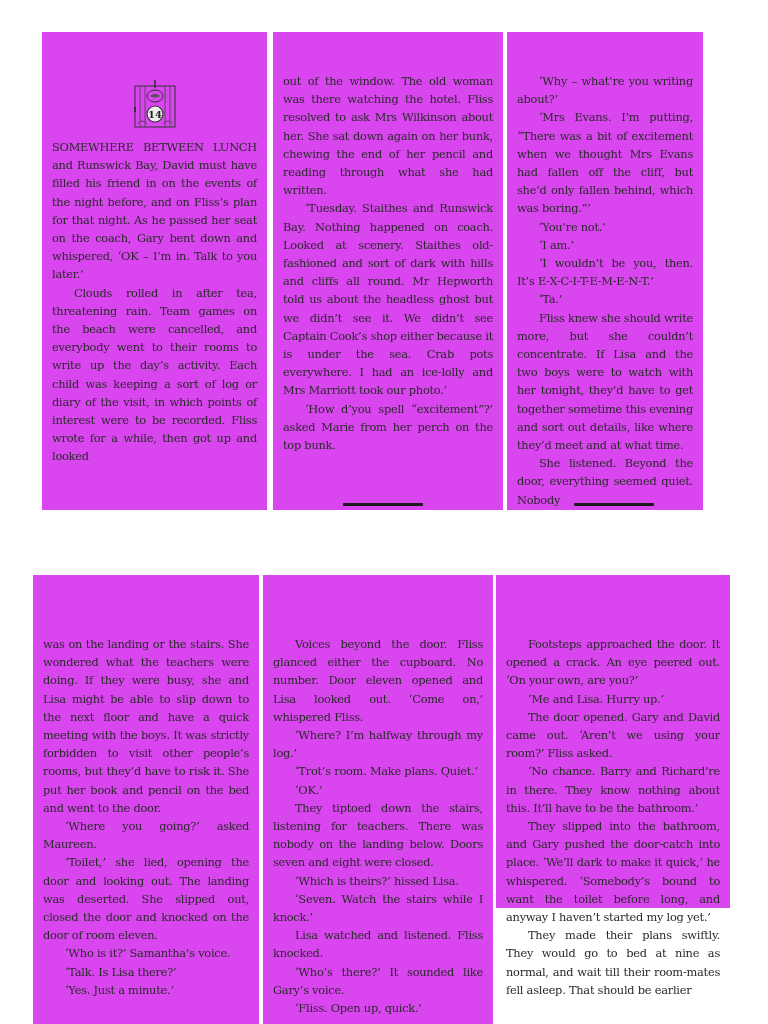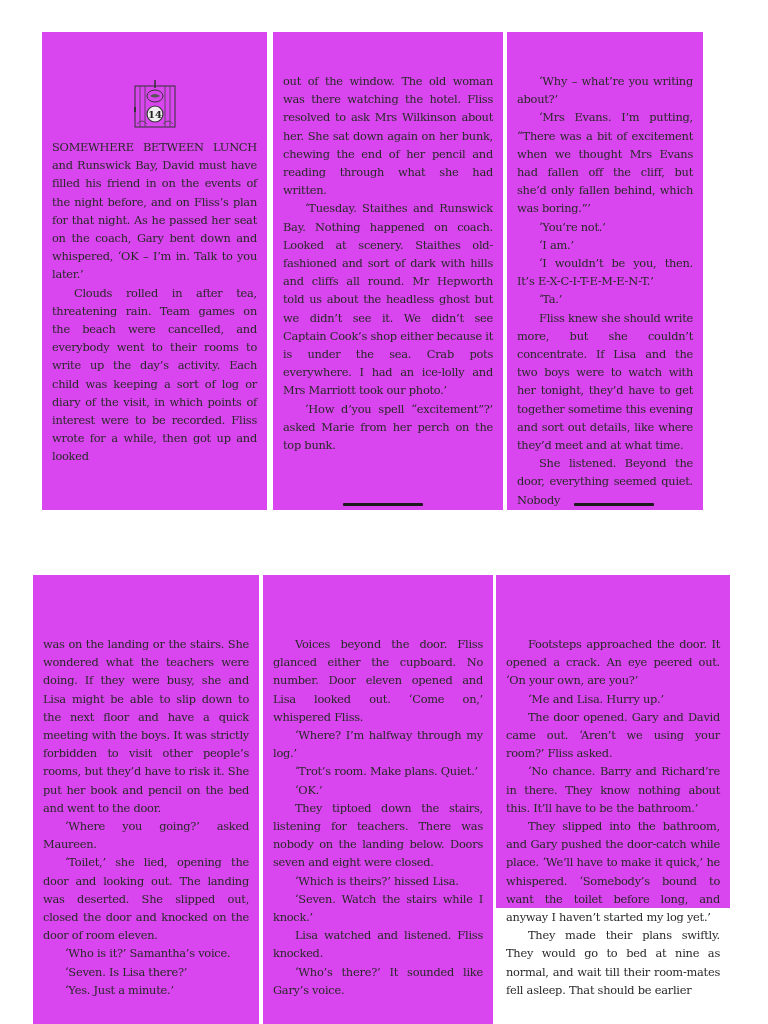--- a/index.html
+++ b/index.html
@@ -81,41 +81,42 @@
   </div>
   <div class="divider" style="left:67px; top:471px;"></div>
 </div>
 
 <div class="page" id="p4">
   <div class="text">
     <p class="noindent">was on the landing or the stairs. She wondered what the teachers were doing. If they were busy, she and Lisa might be able to slip down to the next floor and have a quick meeting with the boys. It was strictly forbidden to visit other people’s rooms, but they’d have to risk it. She put her book and pencil on the bed and went to the door.</p>
     <p>‘Where you going?’ asked Maureen.</p>
     <p>‘Toilet,’ she lied, opening the door and looking out. The landing was deserted. She slipped out, closed the door and knocked on the door of room eleven.</p>
     <p>‘Who is it?’ Samantha’s voice.</p>
-    <p>‘Seven. Is Lisa there?’</p>
+    <p>‘Talk. Is Lisa there?’</p>
     <p>‘Yes. Just a minute.’</p>
   </div>
 </div>
 
 <div class="page" id="p5">
   <div class="text">
     <p>Voices beyond the door. Fliss glanced either the cupboard. No number. Door eleven opened and Lisa looked out. ‘Come on,’ whispered Fliss.</p>
     <p>‘Where? I’m halfway through my log.’</p>
     <p>‘Trot’s room. Make plans. Quiet.’</p>
     <p>‘OK.’</p>
     <p>They tiptoed down the stairs, listening for teachers. There was nobody on the landing below. Doors seven and eight were closed.</p>
     <p>‘Which is theirs?’ hissed Lisa.</p>
     <p>‘Seven. Watch the stairs while I knock.’</p>
     <p>Lisa watched and listened. Fliss knocked.</p>
     <p>‘Who’s there?’ It sounded like Gary’s voice.</p>
+    <p>‘Fliss. Open up, quick.’</p>
   </div>
 </div>
 
 <div class="page" id="p6">
   <div class="text">
     <p>Footsteps approached the door. It opened a crack. An eye peered out. ‘On your own, are you?’</p>
     <p>‘Me and Lisa. Hurry up.’</p>
     <p>The door opened. Gary and David came out. ‘Aren’t we using your room?’ Fliss asked.</p>
     <p>‘No chance. Barry and Richard’re in there. They know nothing about this. It’ll have to be the bathroom.’</p>
-    <p>They slipped into the bathroom, and Gary pushed the door-catch while place. ‘We’ll have to make it quick,’ he whispered. ‘Somebody’s bound to want the toilet before long, and anyway I haven’t started my log yet.’</p>
+    <p>They slipped into the bathroom, and Gary pushed the door-catch into place. ‘We’ll dark to make it quick,’ he whispered. ‘Somebody’s bound to want the toilet before long, and anyway I haven’t started my log yet.’</p>
     <p>They made their plans swiftly. They would go to bed at nine as normal, and wait till their room-mates fell asleep. That should be earlier</p>
   </div>
 </div>
 
 </body></html>

